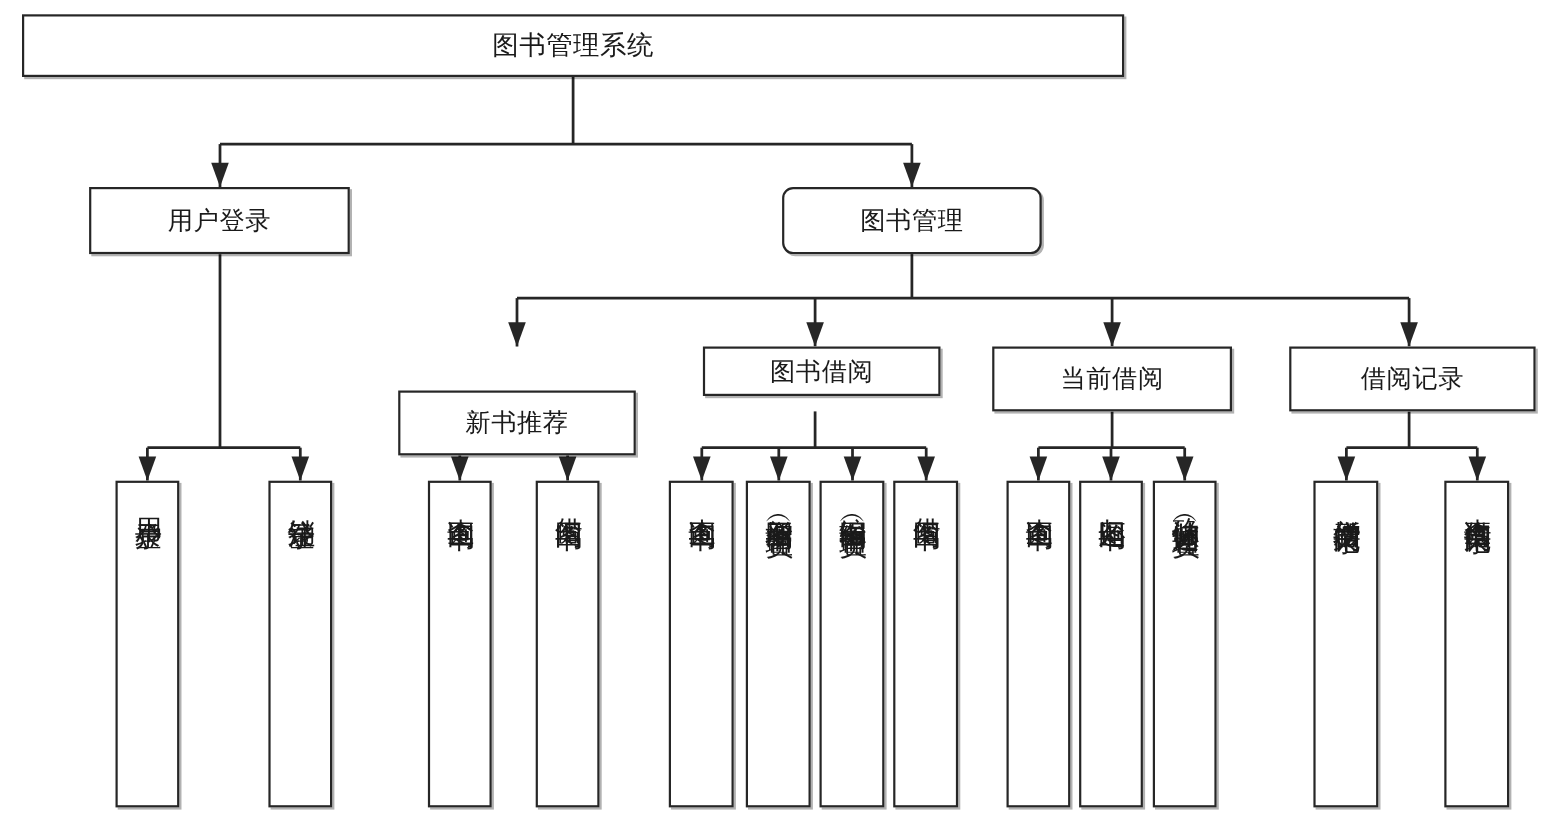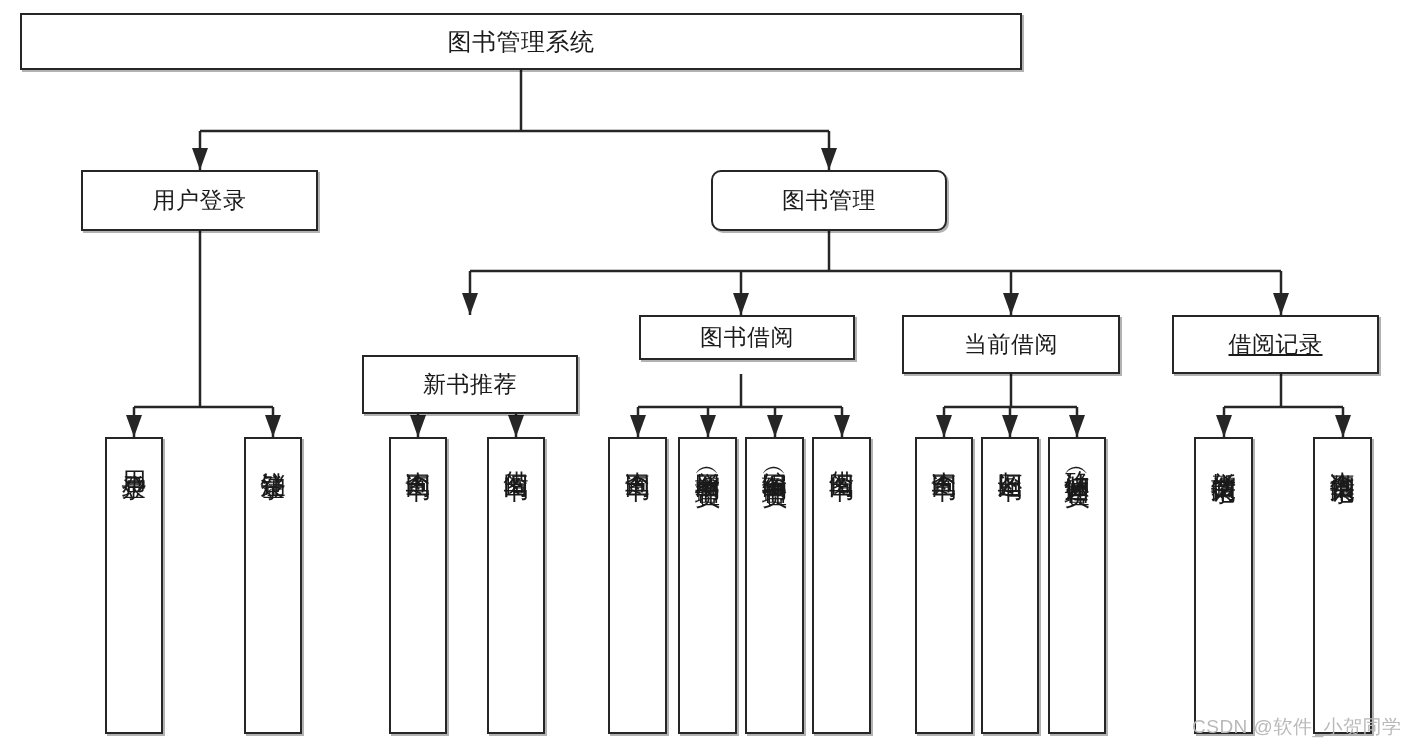--- a/index.html
+++ b/index.html
@@ -136,21 +136,21 @@
       </div>
       <div class="node horiz" style="left: 362px; top: 315px; width: 216px; height: 59px; margin-top: 40px;">
         <span class="label">新书推荐</span>
       </div>
       <div class="node horiz" style="left: 639px; top: 315px; width: 216px; height: 45px;">
         <span class="label">图书借阅</span>
       </div>
       <div class="node horiz" style="left: 902px; top: 315px; width: 218px; height: 59px;">
         <span class="label">当前借阅</span>
       </div>
-      <div class="node horiz" style="left: 1172px; top: 315px; width: 207px; height: 59px; text-decoration: underline;">
+      <div class="node horiz" style="left: 1172px; top: 315px; width: 224px; height: 59px;">
         <span class="label">借阅记录</span>
       </div>
       <div class="node vert" style="left: 105px; top: 437px; width: 58px; height: 297px;">
         <span class="label">用户登录</span>
       </div>
       <div class="node vert" style="left: 244px; top: 437px; width: 58px; height: 297px;">
         <span class="label">注销登录</span>
       </div>
       <div class="node vert" style="left: 389px; top: 437px; width: 58px; height: 297px;">
         <span class="label">查询图书</span>
@@ -179,14 +179,13 @@
       <div class="node vert" style="left: 1048px; top: 437px; width: 58px; height: 297px;">
         <span class="label">确认归还（管理员）</span>
       </div>
       <div class="node vert" style="left: 1194px; top: 437px; width: 59px; height: 297px;">
         <span class="label">新增借阅记录</span>
       </div>
       <div class="node vert" style="left: 1313px; top: 437px; width: 59px; height: 297px;">
         <span class="label">查询借阅记录</span>
       </div>
     </div>
-  <div class="watermark" style="left: 1192px; top: 714px; color: rgb(185, 185, 185);">CSDN @软件_小贺同学</div>
 </div>
 
 </body></html>

